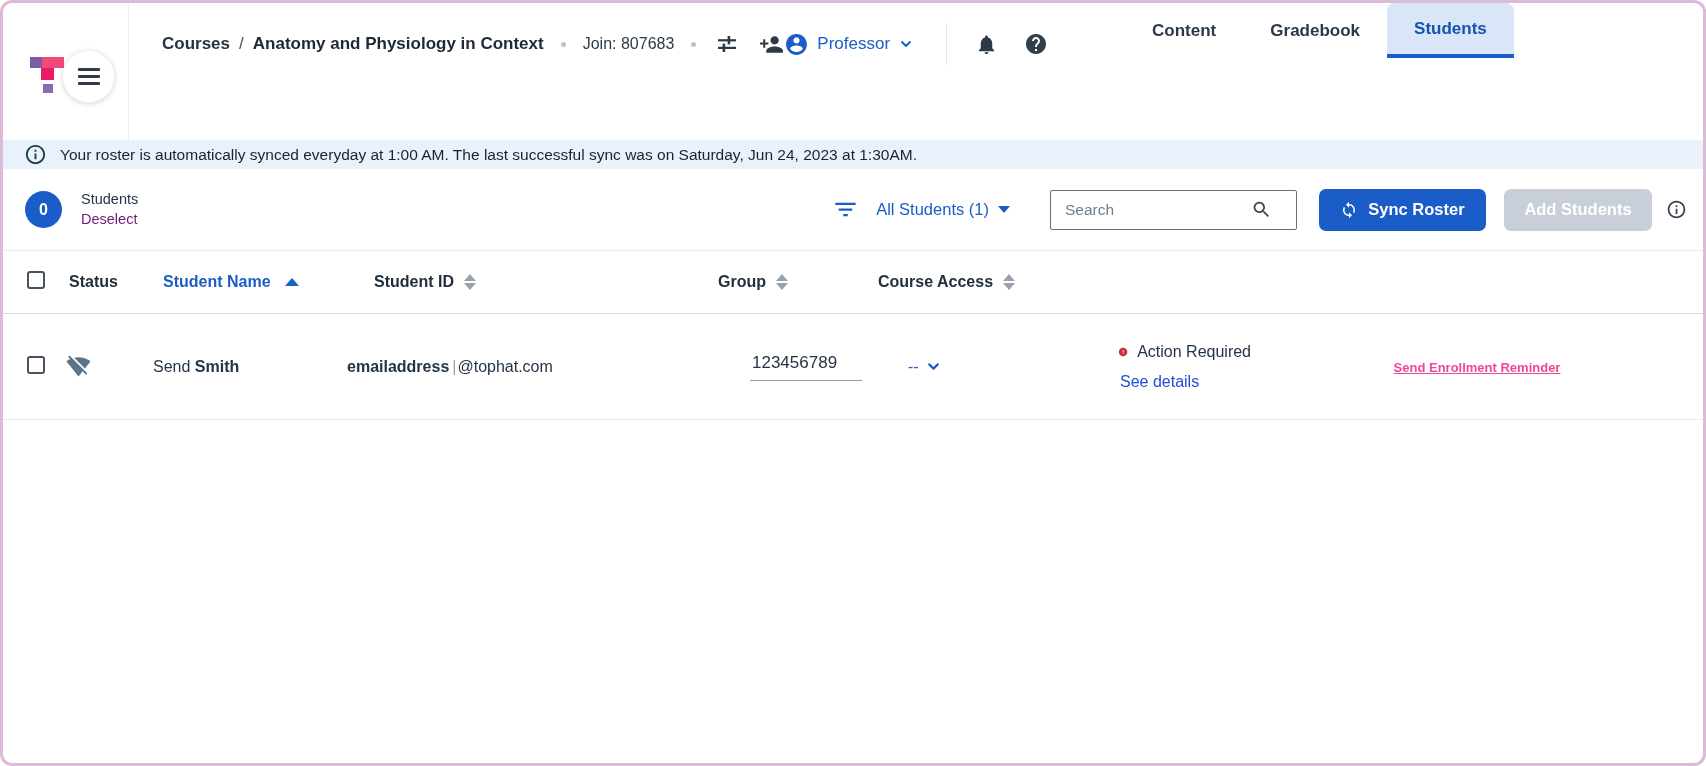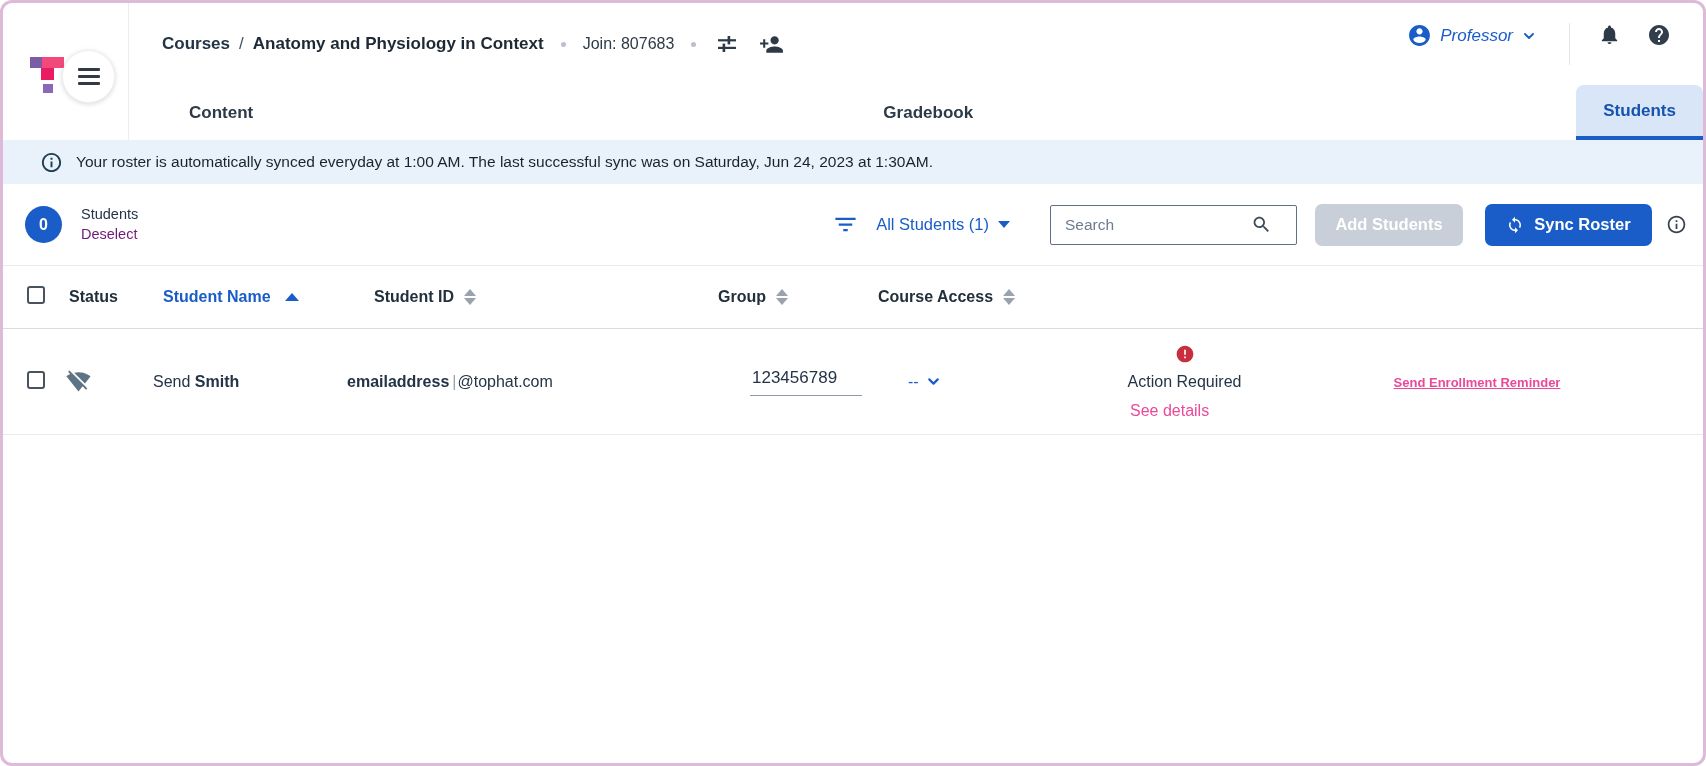--- a/index.html
+++ b/index.html
@@ -11,42 +11,42 @@
   .rail{width:125px;min-width:125px;position:relative;border-right:1px solid #ededf0;}
   .logo{position:absolute;left:27px;top:54px;width:36px;height:36px;}
   .logo .b1{position:absolute;left:0;top:0;width:12px;height:11px;background:#7c5ba7;}
   .logo .b2{position:absolute;left:12px;top:0;width:22px;height:11px;background:#f2497c;}
   .logo .b3{position:absolute;left:11px;top:11px;width:13px;height:12px;background:#e81b63;}
   .logo .b4{position:absolute;left:13px;top:27px;width:10px;height:9px;background:#8a68b5;}
   .burger{position:absolute;left:59px;top:47px;width:53px;height:53px;border-radius:50%;background:#fff;border:1px solid #f0f0f2;box-shadow:0 1px 5px rgba(0,0,0,.16);cursor:pointer;display:flex;align-items:center;justify-content:center;}
   .burger .bars{display:flex;flex-direction:column;gap:4px;}
   .burger .bars i{display:block;width:22px;height:3px;background:#333a45;border-radius:1px;}
 
-  .header-main{flex:1;display:flex;flex-direction:column;min-width:0;}
+  .header-main{flex:1;display:flex;min-width:0;gap:12px;}
   .header-top{display:flex;align-items:center;height:82px;padding:0 32px 0 33px;}
   .breadcrumb{display:flex;align-items:center;font-size:17px;white-space:nowrap;}
   .crumb-parent{font-weight:700;color:#243447;text-decoration:none;cursor:pointer;}
   .crumb-sep{margin:0 9px;font-weight:400;color:#46525f;}
   .crumb-current{font-weight:700;color:#1d2935;}
   .hdot{width:5px;height:5px;border-radius:50%;background:#b9c1ca;margin:0 17px;flex:none;}
   .join{font-size:16px;color:#2c3a48;white-space:nowrap;}
   .icon-btn{background:none;border:none;padding:0;margin:0;cursor:pointer;display:flex;align-items:center;justify-content:center;}
   .tune-btn{margin-left:2px;}
   .padd-btn{margin-left:20px;}
-  .header-right{margin-left:auto;display:flex;align-items:flex-start;font-style:italic;}
+  .header-right{margin-left:auto;display:flex;align-items:center;}
   .user-menu{display:flex;align-items:center;gap:8px;color:#1a5dc8;font-size:17px;cursor:pointer;white-space:nowrap;}
   .hdr-divider{width:1px;height:42px;background:#e3e6ea;margin:0 28px 0 32px;}
   .bell-btn{margin-right:26px;}
 
   .tabs{display:flex;align-items:flex-end;height:55px;padding-left:33px;justify-content:space-between;}
   .tab{height:55px;display:flex;align-items:center;padding:0 27px;font-size:17px;font-weight:600;color:#2c3a48;cursor:pointer;box-sizing:border-box;}
   .tab--active{background:#d9e6f7;border-radius:8px 8px 0 0;color:#1553ae;border-bottom:4px solid #1a5dc8;}
 
   
-  .banner{height:44px;background:#e9f2fb;display:flex;align-items:center;padding-left:37px;gap:13px;}
+  .banner{height:29px;background:#e9f2fb;display:flex;align-items:center;padding-left:21px;gap:13px;}
   .banner-text{font-size:15.5px;color:#17242f;}
 
   
   .toolbar{height:81px;display:flex;align-items:center;padding:0 16px 0 22px;border-bottom:1px solid #e9ecef;}
   .count-badge{width:37px;height:37px;border-radius:50%;background:#1a5dc8;color:#fff;font-size:16px;font-weight:700;display:flex;align-items:center;justify-content:center;margin-right:19px;flex:none;}
   .count-labels{display:flex;flex-direction:column;gap:3px;font-size:14.5px;line-height:1.2;}
   .count-title{color:#243447;}
   .deselect{color:#701a75;cursor:default;background:none;border:none;padding:0;font:inherit;text-align:left;}
   .toolbar-right{margin-left:auto;display:flex;align-items:center;}
   .filter-btn{margin-right:17px;}
@@ -74,22 +74,22 @@
   .trow{height:105px;border-bottom:1px solid #e9ecef;font-size:16px;color:#243447;}
   .cell-status{margin-left:-3px;display:flex;}
   .cell-name{margin-left:-10px;white-space:nowrap;}
   .name-last{font-weight:700;}
   .cell-email{margin-left:-27px;white-space:nowrap;cursor:text;}
   .email-local{font-weight:700;}
   .email-cursor{color:#97a3b0;margin:0 1px 0 3px;}
   .id-input{margin-left:32px;width:110px;border:none;border-bottom:1px solid #8d9aa8;font-size:17px;color:#243447;font-family:inherit;padding:0 0 7px 2px;outline:none;background:transparent;}
   .cell-group{margin-left:30px;display:flex;align-items:center;gap:6px;color:#1a5dc8;cursor:pointer;background:none;border:none;font-size:16px;font-family:inherit;padding:0;}
   .cell-access{margin-left:127px;display:flex;flex-direction:column;gap:11px;}
-  .access-line1{display:flex;align-items:center;gap:9px;white-space:nowrap;flex-direction:column;}
-  .see-details{color:#ec4899;margin-left:12px;cursor:pointer;text-decoration:none;width:max-content;}
+  .access-line1{display:flex;align-items:center;gap:9px;white-space:nowrap;}
+  .see-details{color:#1d4ed8;margin-left:2px;cursor:pointer;text-decoration:none;width:max-content;}
   .cell-action{text-align:center;}
   .reminder-link{color:#ec4899;font-weight:700;font-size:13px;text-decoration:underline;cursor:pointer;white-space:nowrap;}
   .table-rest{flex:1;}
 </style>
 </head>
 <body>
 
 <div class="page">
 
   <header class="app-header">
@@ -191,28 +191,28 @@
         <span class="caret-down"></span>
       </button>
 
       <div class="search-box">
         <input type="text" placeholder="Search" style="">
         <svg width="21" height="21" viewBox="0 0 24 24" fill="#3c4956">
           <path d="M15.5 14h-.79l-.28-.27C15.41 12.59 16 11.11 16 9.5 16 5.91 13.09 3 9.5 3S3 5.91 3 9.5 5.91 16 9.5 16c1.61 0 3.09-.59 4.23-1.57l.27.28v.79l5 4.99L20.49 19l-4.99-5zm-6 0C7.01 14 5 11.99 5 9.5S7.01 5 9.5 5 14 7.01 14 9.5 11.99 14 9.5 14z"></path>
         </svg>
       </div>
 
-      <button class="btn btn-disabled">Add Students</button>
-
       <button class="btn btn-primary">
         <svg width="18" height="18" viewBox="0 0 24 24" fill="#ffffff">
           <path d="M12 4V1L8 5l4 4V6c3.31 0 6 2.69 6 6 0 1.01-.25 1.97-.7 2.8l1.46 1.46C19.54 15.03 20 13.57 20 12c0-4.42-3.58-8-8-8zm0 14c-3.31 0-6-2.69-6-6 0-1.01.25-1.97.7-2.8L5.24 7.74C4.46 8.97 4 10.43 4 12c0 4.42 3.58 8 8 8v3l4-4-4-4v3z"></path>
         </svg>
         <span>Sync Roster</span>
       </button>
+
+      <button class="btn btn-disabled">Add Students</button>
 
       <button class="icon-btn info-btn">
         <svg width="21" height="21" viewBox="0 0 24 24" fill="#37424e">
           <path d="M11 7h2v2h-2zm0 4h2v6h-2zm1-9C6.48 2 2 6.48 2 12s4.48 10 10 10 10-4.48 10-10S17.52 2 12 2zm0 18c-4.41 0-8-3.59-8-8s3.59-8 8-8 8 3.59 8 8-3.59 8-8 8z"></path>
         </svg>
       </button>
     </div>
   </div>
 
   <div class="thead grid-cols">

